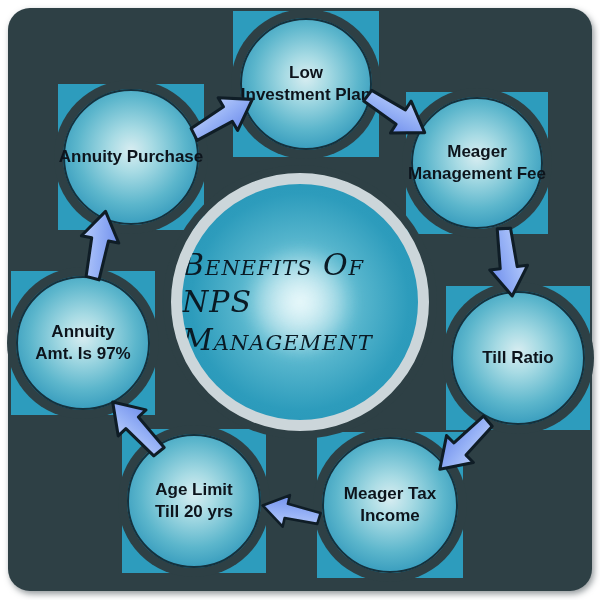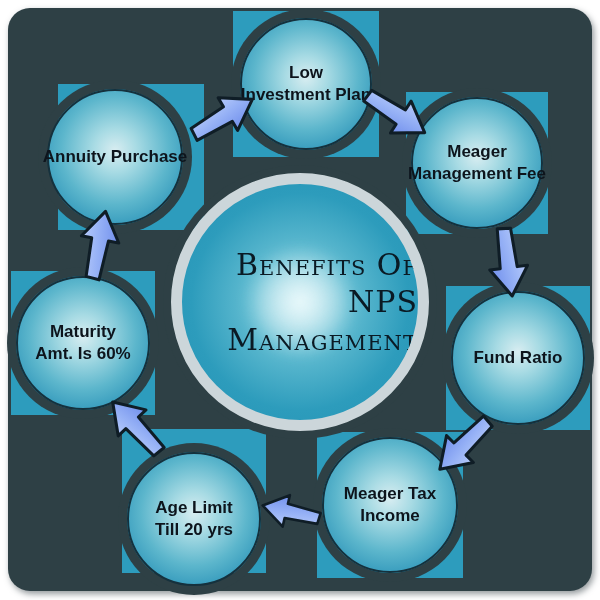--- a/index.html
+++ b/index.html
@@ -30,44 +30,44 @@
   
   .sq-low     {left:233px;top:11px;  width:146px;height:146px;}
   .n-low      {left:240px;top:18px;  width:128px;height:128px;}
   .sq-meager  {left:406px;top:92px;  width:142px;height:142px;}
   .n-meager   {left:411px;top:97px;  width:128px;height:128px;}
   .sq-mutual  {left:446px;top:286px; width:144px;height:144px;}
   .n-mutual   {left:451px;top:291px; width:130px;height:130px;}
   .sq-income  {left:317px;top:432px; width:146px;height:146px;}
   .n-income   {left:322px;top:437px; width:132px;height:132px;}
   .sq-age     {left:122px;top:429px; width:144px;height:144px;}
-  .n-age      {left:127px;top:452px; width:130px;height:130px;}
+  .n-age      {left:127px;top:434px; width:130px;height:130px;}
   .sq-maturity{left:11px; top:271px; width:144px;height:144px;}
   .n-maturity {left:16px; top:276px; width:130px;height:130px;}
   .sq-annuity {left:58px; top:84px;  width:146px;height:146px;}
-  .n-annuity  {left:47px; top:89px;  width:132px;height:132px;}
+  .n-annuity  {left:63px; top:89px;  width:132px;height:132px;}
 
   
   .center{
     position:absolute;left:171px;top:173px;width:236px;height:236px;
     border-radius:50%;border:11px solid #ccd6da;z-index:3;
     background:radial-gradient(circle at 50% 50%, #bfe4ec 0%, #63bdd2 28%, #2d9cbc 65%, #2391b4 100%);
     box-shadow:0 0 0 8px #2e4045;
     display:flex;align-items:center;justify-content:center;overflow:hidden;
   }
   .diamond{
     position:absolute;left:19%;top:19%;width:62%;height:62%;
     transform:rotate(45deg);
     background:radial-gradient(closest-side, rgba(235,250,252,.9) 0%, rgba(235,250,252,.3) 55%, rgba(235,250,252,0) 80%);
     filter:blur(4px);
   }
   .center-text{
-    position:relative;z-index:1;text-align:right;
+    position:relative;z-index:1;text-align:left;
     font-family:"DejaVu Serif", serif;font-variant:small-caps;
-    color:#0a1a24;font-size:30px;line-height:1.25;letter-spacing:1px;
+    color:#0a1a24;font-size:30px;line-height:1.25;letter-spacing:1px;font-style:italic;
   }
   
   .arrow{position:absolute;width:76px;height:44px;z-index:4;}
   .a-annuity-low  {left:185px;top:95px; transform:rotate(-31deg);}
   .a-low-meager   {left:358px;top:92px; transform:rotate(33deg);}
   .a-meager-mutual{left:470px;top:240px;transform:rotate(83deg);}
   .a-mutual-income{left:426px;top:423px;transform:rotate(135deg);}
   .a-income-age   {left:253px;top:490px;transform:rotate(193deg) scale(.85);}
   .a-age-maturity {left:98px; top:405px;transform:rotate(227deg);}
   .a-maturity-annuity{left:61px;top:223px;transform:rotate(281deg);}
@@ -96,33 +96,33 @@
 
   <div class="node n-low">
     <span class="ln">Low</span>
     <span class="ln">Investment Plan</span>
   </div>
   <div class="node n-meager">
     <span class="ln">Meager</span>
     <span class="ln">Management Fee</span>
   </div>
   <div class="node n-mutual">
-    <span class="ln">Fund Ratio</span>
+    <span class="ln">Till Ratio</span>
   </div>
   <div class="node n-income">
     <span class="ln">Meager Tax</span>
     <span class="ln">Income</span>
   </div>
   <div class="node n-age">
     <span class="ln">Age Limit</span>
     <span class="ln">Till 20 yrs</span>
   </div>
   <div class="node n-maturity">
-    <span class="ln">Maturity</span>
-    <span class="ln">Amt. Is 60%</span>
+    <span class="ln">Annuity</span>
+    <span class="ln">Amt. Is 97%</span>
   </div>
   <div class="node n-annuity">
     <span class="ln">Annuity Purchase</span>
   </div>
 
   <svg width="0" height="0" style="position:absolute" aria-hidden="true">
     <defs>
       <linearGradient id="agrad" x1="0" y1="0" x2="0.25" y2="1">
         <stop offset="0" stop-color="#c2d3fb"></stop>
         <stop offset="0.55" stop-color="#97b2f6"></stop>

